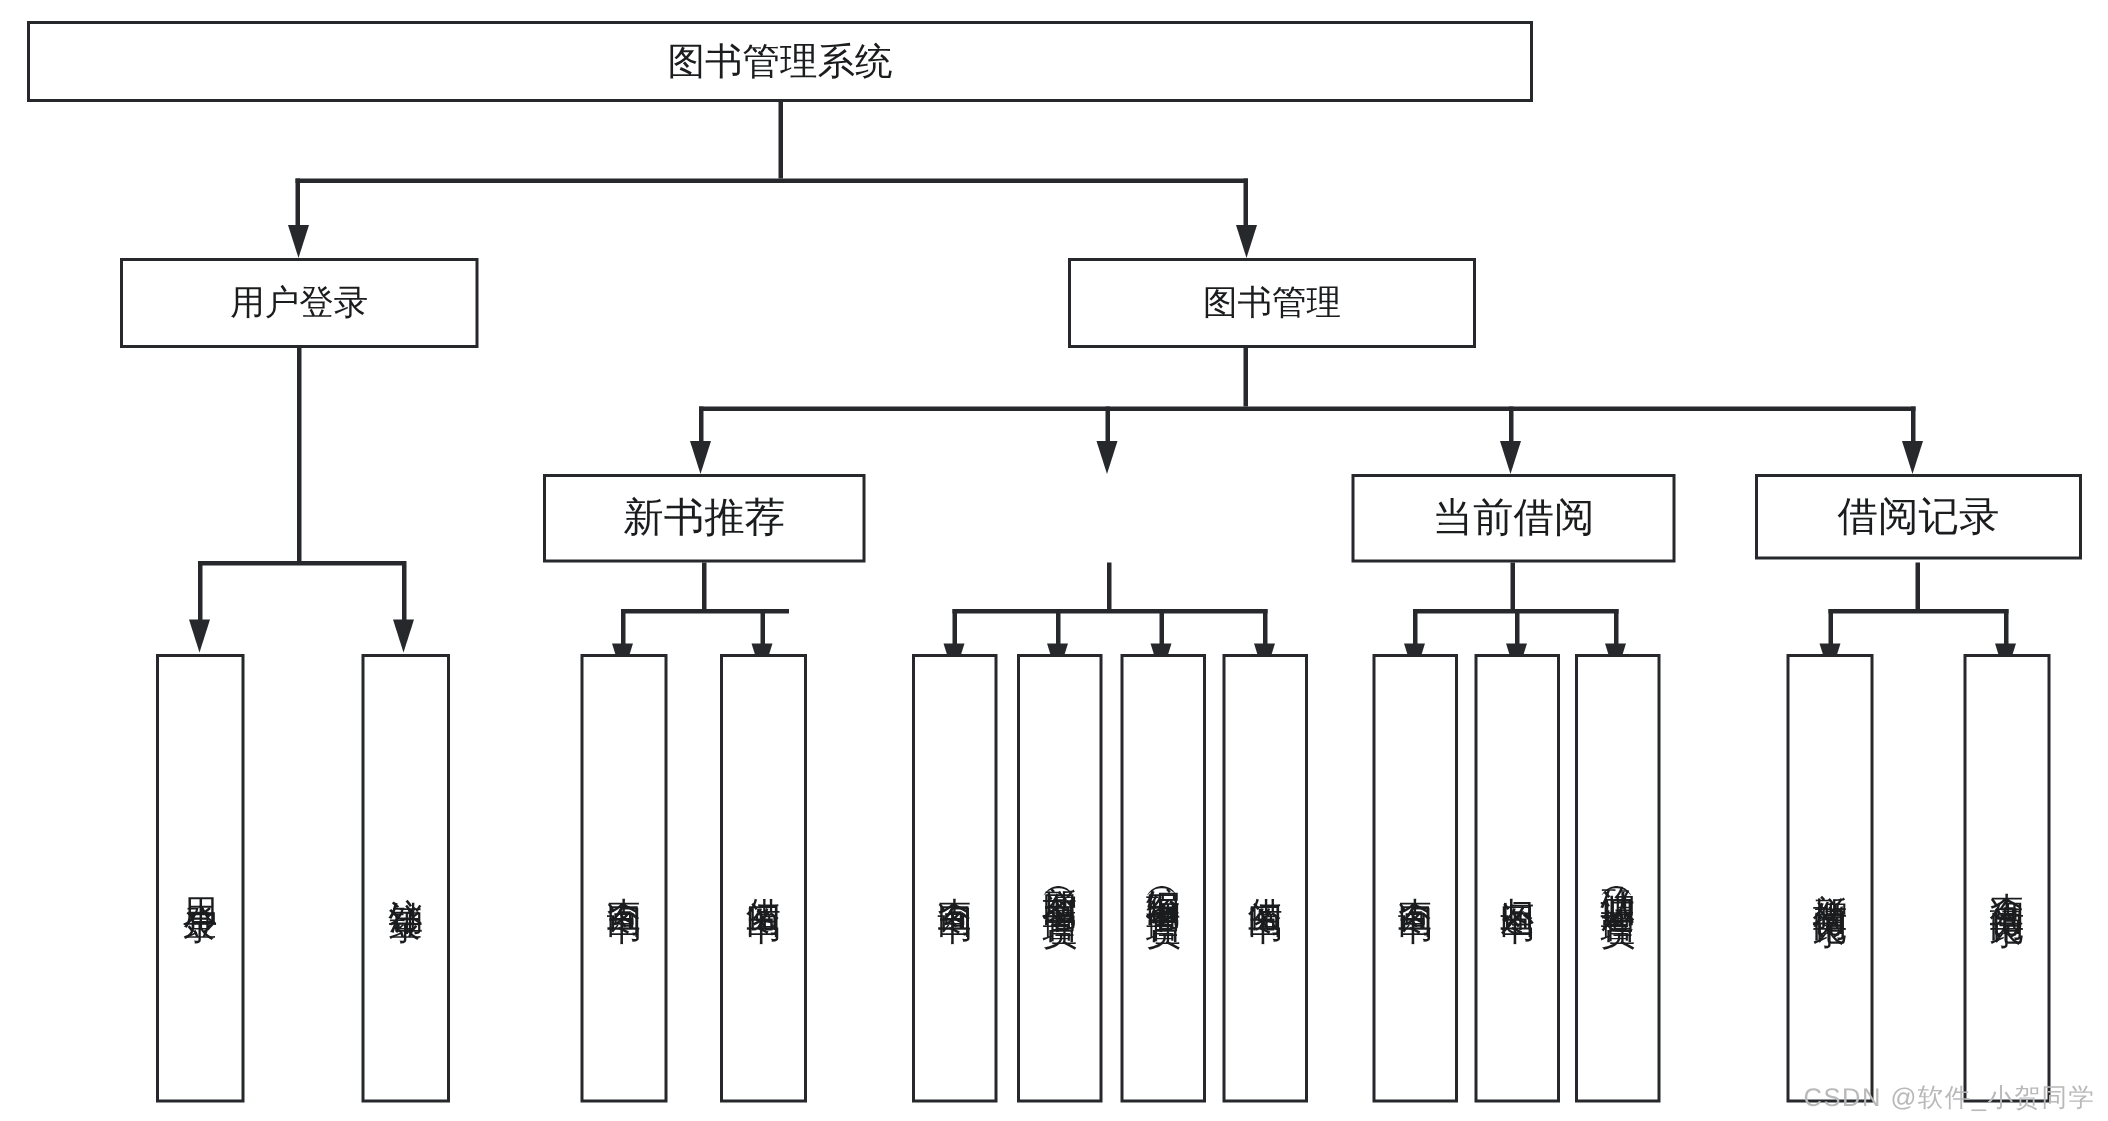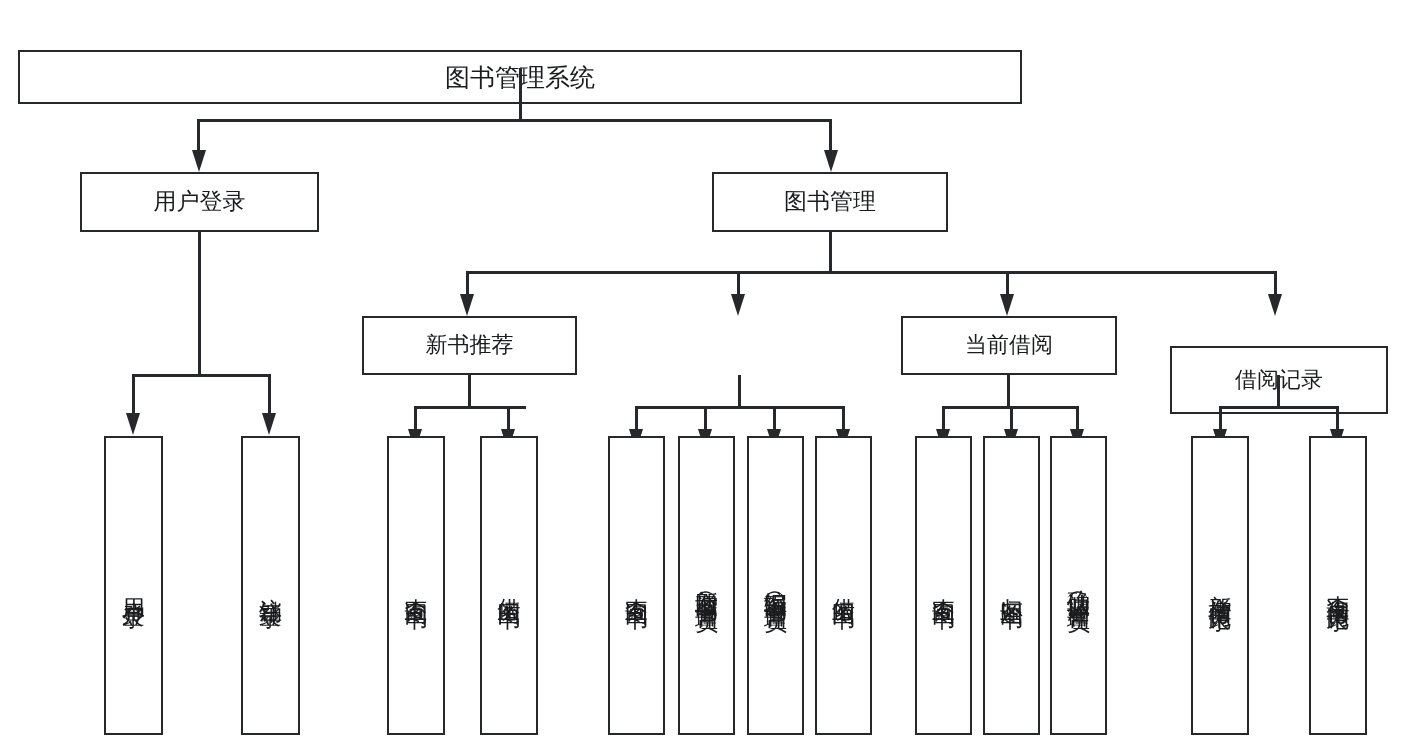--- a/index.html
+++ b/index.html
@@ -21,23 +21,23 @@
     box-sizing:border-box;
     border:2px solid #26282b;
     background:#ffffff;
     display:flex;
     align-items:center;
     justify-content:center;
     color:#1b1c1e;
     line-height:1.12;
     text-align:center;
   }
-  .node.root{ font-size:25px;margin-top:36px; }
+  .node.root{ font-size:25px; }
   .node.lvl2{ font-size:23px; }
-  .node.lvl3{ font-size:22px; }
+  .node.lvl3{ font-size:27px; }
   
   .node.leaf{
     font-size:23px;
     align-items:center;
     justify-content:center;
     padding:4px 0;
   }
   .node.leaf .vtext{
     writing-mode:vertical-rl;
     text-orientation:upright;
@@ -85,21 +85,21 @@
 
   <div class="hline" style="left:197px;top:119px;width:635px;"></div>
   <div class="vline" style="left:197px;top:119px;height:32px;"></div>
   <div class="vline" style="left:829px;top:119px;height:32px;"></div>
   <div class="arrow" style="left:192px;top:150px;"></div>
   <div class="arrow" style="left:824px;top:150px;"></div>
 
   <div class="node lvl2" style="left:80px;top:172px;width:239px;height:60px;">
     <span>用户登录</span>
   </div>
-  <div class="node lvl2" style="left:712px;top:172px;width:236px;height:60px;">
+  <div class="node lvl2" style="left:712px;top:172px;width:272px;height:60px;">
     <span>图书管理</span>
   </div>
 
   <div class="vline" style="left:198px;top:232px;height:142px;"></div>
   <div class="hline" style="left:132px;top:374px;width:138px;"></div>
   <div class="vline" style="left:132px;top:374px;height:40px;"></div>
   <div class="vline" style="left:268px;top:374px;height:40px;"></div>
   <div class="arrow" style="left:126px;top:413px;"></div>
   <div class="arrow" style="left:262px;top:413px;"></div>
 
@@ -113,21 +113,21 @@
   <div class="arrow" style="left:731px;top:294px;"></div>
   <div class="arrow" style="left:1000px;top:294px;"></div>
   <div class="arrow" style="left:1268px;top:294px;"></div>
 
   <div class="node lvl3" style="left:362px;top:316px;width:215px;height:59px;">
     <span>新书推荐</span>
   </div>
   <div class="node lvl3" style="left:901px;top:316px;width:216px;height:59px;align-items:center;">
     <span>当前借阅</span>
   </div>
-  <div class="node lvl3" style="left:1170px;top:316px;width:218px;height:68px;margin-top:30px;">
+  <div class="node lvl3" style="left:1170px;top:316px;width:218px;height:57px;">
     <span>借阅记录</span>
   </div>
 
   <div class="vline" style="left:468px;top:375px;height:31px;"></div>
   <div class="hline" style="left:414px;top:406px;width:112px;"></div>
   <div class="vline" style="left:414px;top:406px;height:24px;"></div>
   <div class="vline" style="left:507px;top:406px;height:24px;"></div>
   <div class="arrow" style="left:408px;top:429px;"></div>
   <div class="arrow" style="left:501px;top:429px;"></div>
 
@@ -195,14 +195,15 @@
     <span class="vtext">确认归还（管理员）</span>
   </div>
 
   <div class="node leaf" style="left:1191px;top:436px;width:58px;height:299px;">
     <span class="vtext">新增借阅记录</span>
   </div>
   <div class="node leaf" style="left:1309px;top:436px;width:58px;height:299px;">
     <span class="vtext">查询借阅记录</span>
   </div>
 
+  <div id="watermark">CSDN @软件_小贺同学</div>
 
 </div>
 
 </body></html>

